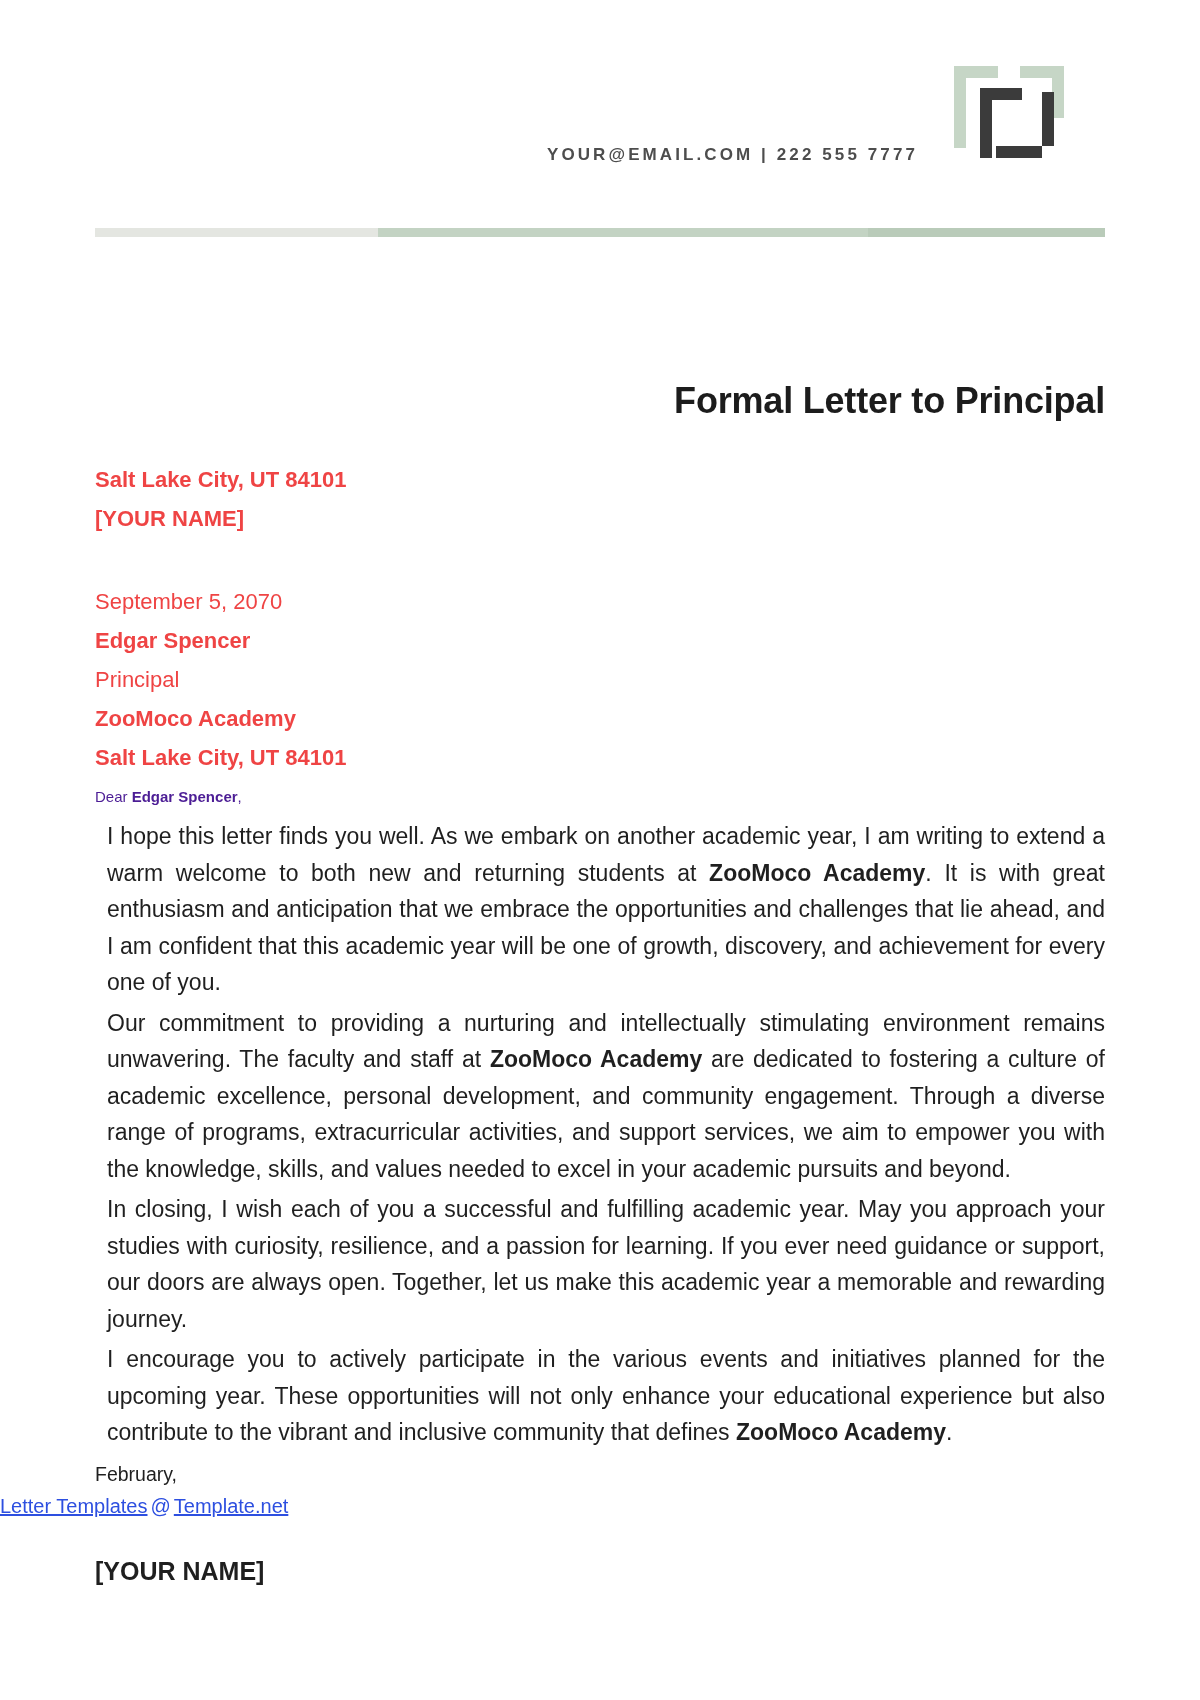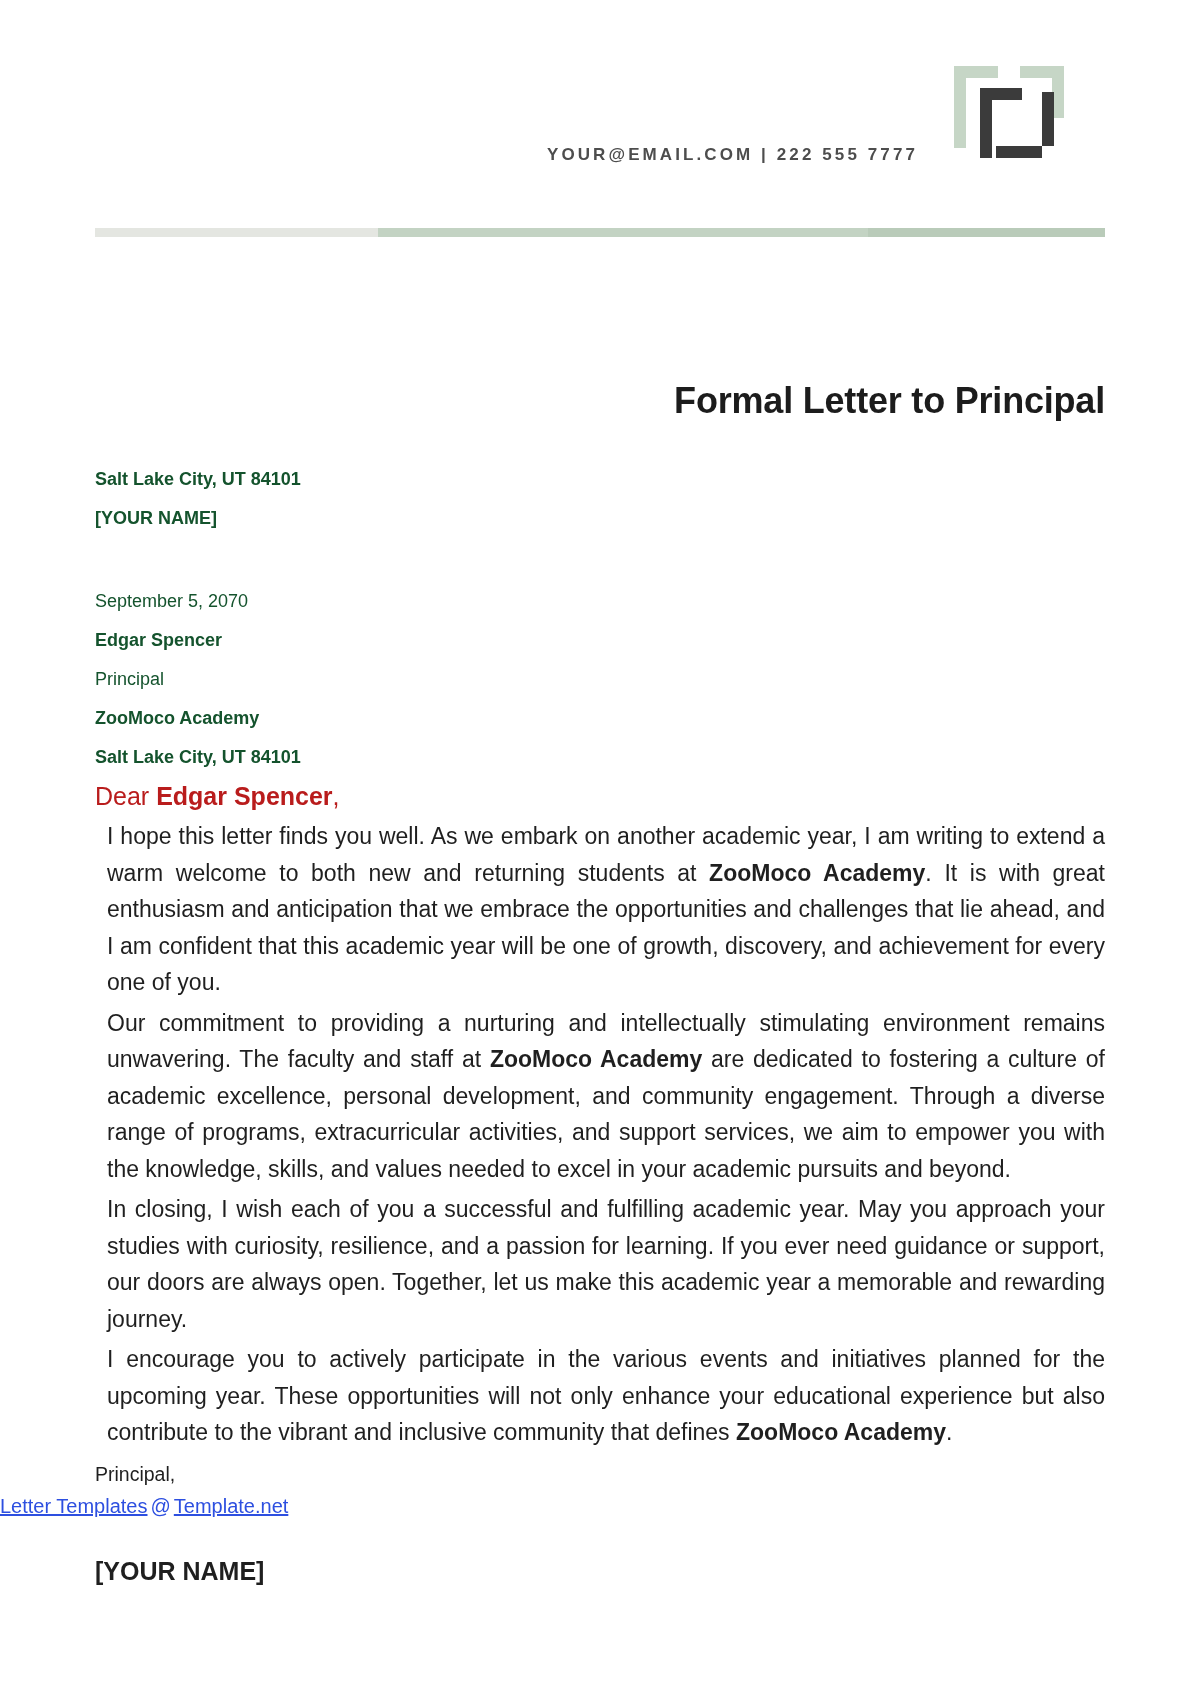--- a/index.html
+++ b/index.html
@@ -76,42 +76,42 @@
     font-size: 36px;
     font-weight: bold;
     text-align: right;
     color: #1c1c1c;
     letter-spacing: -0.2px;
     margin: 0 0 38px 0;
   }
 
   .addr-block { margin-bottom: 0; }
   .line {
-    font-size: 18px;
-    line-height: 39px;
-    color: #14532d;
+    font-size: 22px;
+    line-height: 39px;
+    color: #ef4444;
   }
   .line.bold { font-weight: bold; }
 
   .spacer-sm { height: 44px; }
 
   .para {
     font-size: 23px;
     line-height: 36.5px;
     text-align: justify;
     text-justify: inter-word;
     color: #1f1f1f;
     margin: 0 0 4px 12px;
   }
   .para b { font-weight: bold; }
 
   .salutation {
-    font-size: 25px;
-    line-height: 39px;
-    color: #b91c1c;
+    font-size: 15px;
+    line-height: 39px;
+    color: #4c1d95;
     margin-bottom: 2px;
   }
 
   .closing {
     font-size: 19.5px;
     line-height: 39px;
     color: #1f1f1f;
   }
 
   .signature {
@@ -198,21 +198,21 @@
     <p class="para">
       <span>Our commitment to providing a nurturing and intellectually stimulating environment remains unwavering. The faculty and staff at </span><b>ZooMoco Academy</b><span> are dedicated to fostering a culture of academic excellence, personal development, and community engagement. Through a diverse range of programs, extracurricular activities, and support services, we aim to empower you with the knowledge, skills, and values needed to excel in your academic pursuits and beyond.</span>
     </p>
 
     <p class="para">In closing, I wish each of you a successful and fulfilling academic year. May you approach your studies with curiosity, resilience, and a passion for learning. If you ever need guidance or support, our doors are always open. Together, let us make this academic year a memorable and rewarding journey.</p>
 
     <p class="para">
       <span>I encourage you to actively participate in the various events and initiatives planned for the upcoming year. These opportunities will not only enhance your educational experience but also contribute to the vibrant and inclusive community that defines </span><b>ZooMoco Academy</b><span>.</span>
     </p>
 
-    <div class="closing">Principal,</div>
+    <div class="closing">February,</div>
 
     <div class="signature">[YOUR NAME]</div>
   </div>
 
   <div class="footer">
     <a href="#">Letter Templates</a><span class="sep">@</span><a href="#">Template.net</a>
   </div>
 
 </div>
 

